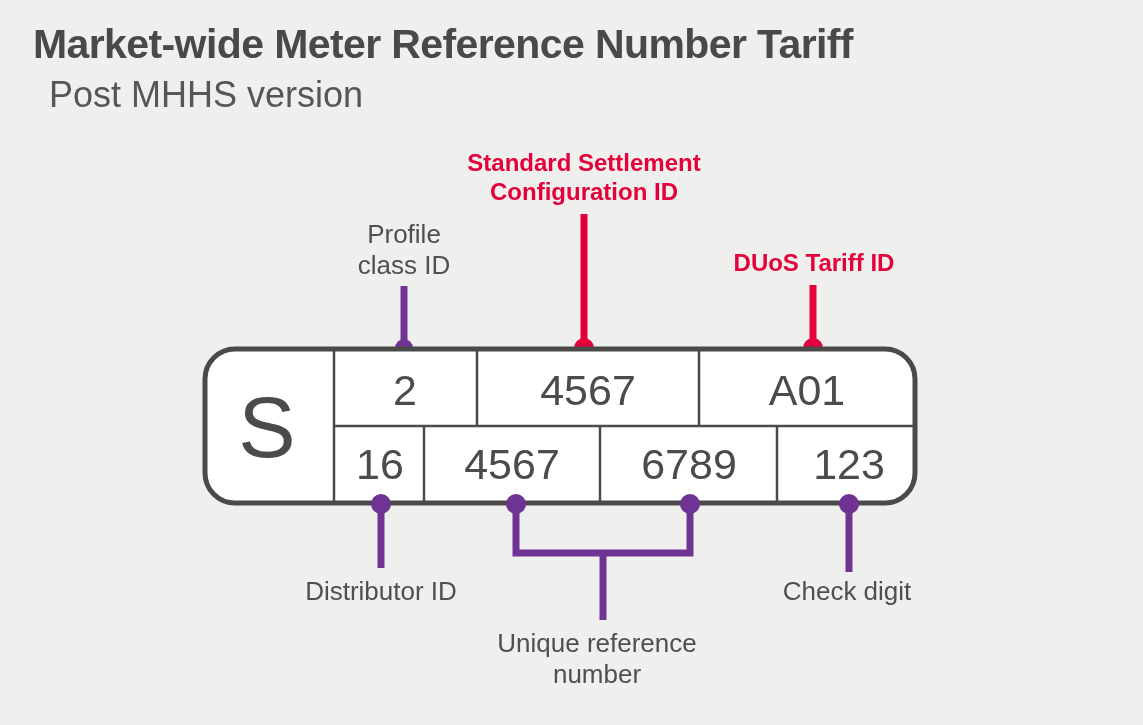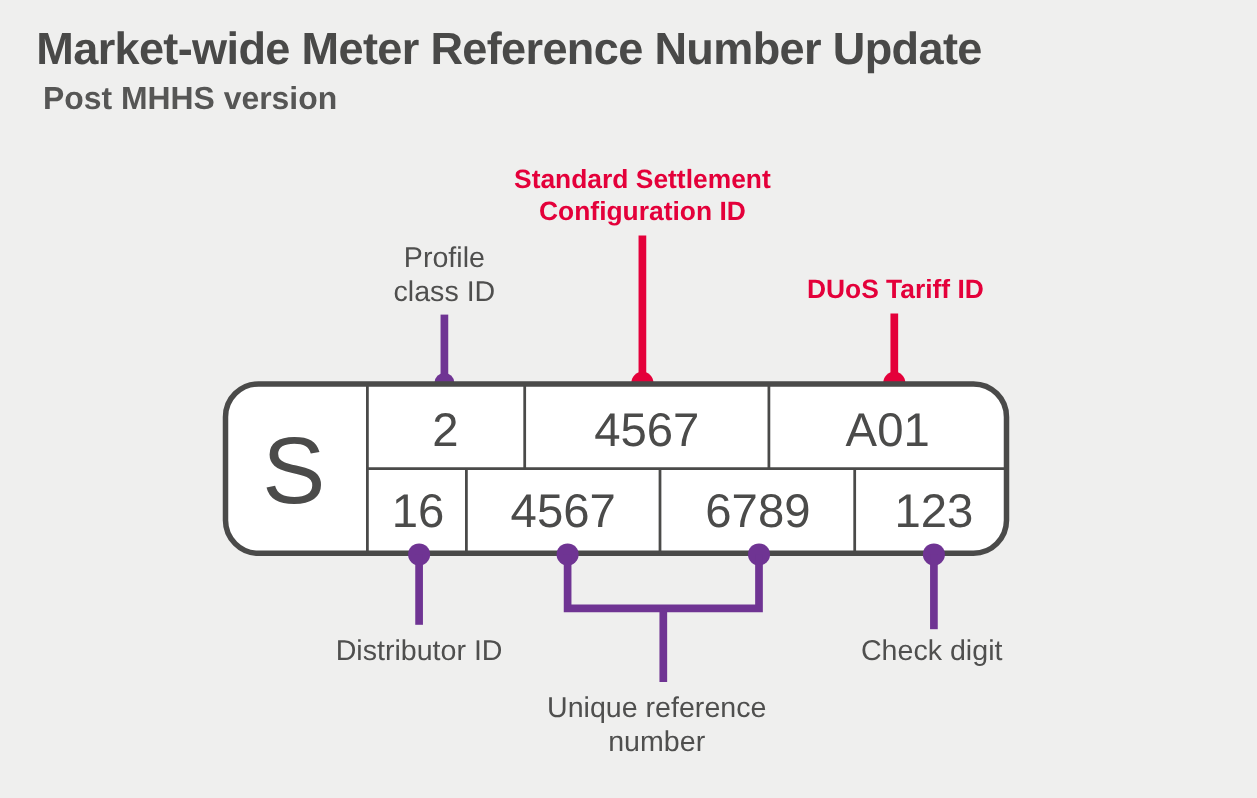--- a/index.html
+++ b/index.html
@@ -29,25 +29,25 @@
   .title {
     font-size: 41px;
     font-weight: bold;
     color: #494948;
     letter-spacing: -0.6px;
     line-height: 1.08;
     margin: 0;
     white-space: nowrap;
   }
   .subtitle {
-    font-size: 29px;
-    font-weight: bold;
+    font-size: 36px;
+    font-weight: normal;
     color: #565655;
     line-height: 1.1;
-    margin: 9px 0 0 6px;
+    margin: 9px 0 0 16px;
     white-space: nowrap;
   }
   svg.diagram {
     position: absolute;
     left: 0;
     top: 0;
     width: 1143px;
     height: 725px;
   }
   text {
@@ -70,21 +70,21 @@
     fill: #4b4b4a;
     font-size: 86px;
   }
 </style>
 </head>
 <body>
 
 <div id="page">
 
   <div class="header">
-    <h1 class="title">Market-wide Meter Reference Number Update</h1>
+    <h1 class="title">Market-wide Meter Reference Number Tariff</h1>
     <div class="subtitle">Post MHHS version</div>
   </div>
 
   <svg class="diagram" viewBox="0 0 1143 725">
 
     <g>
       <text class="lbl-grey" x="404" y="243" text-anchor="middle">Profile</text>
       <text class="lbl-grey" x="404" y="274" text-anchor="middle">class ID</text>
     </g>
 

